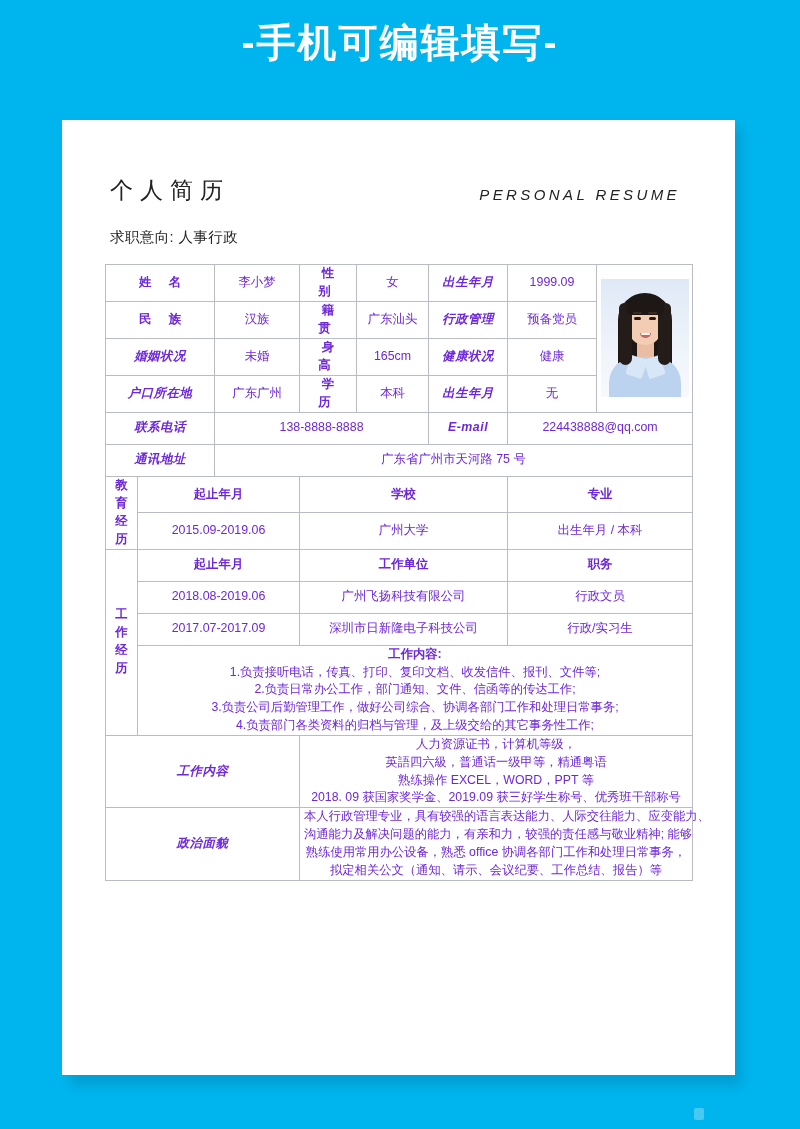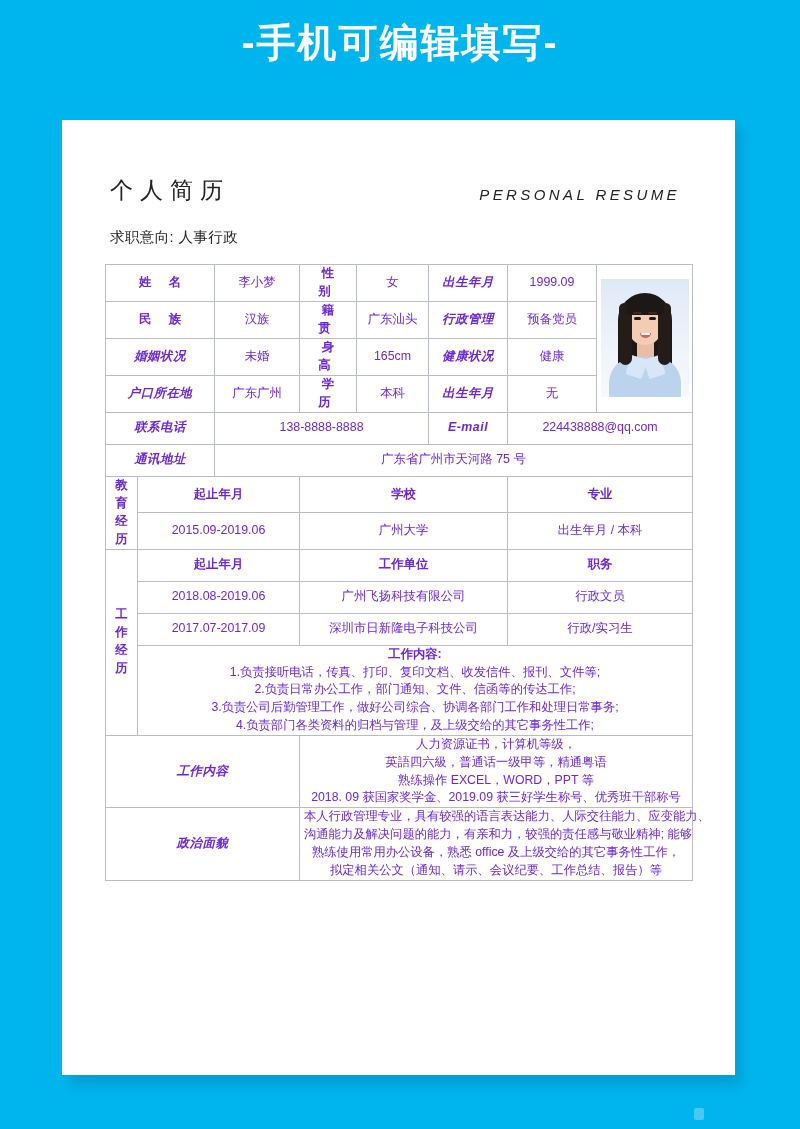--- a/index.html
+++ b/index.html
@@ -310,21 +310,21 @@
             <div>熟练操作 EXCEL，WORD，PPT 等</div>
             <div>2018. 09 获国家奖学金、2019.09 获三好学生称号、优秀班干部称号</div>
           </td>
         </tr>
 
         <tr>
           <td class="lbl" colspan="3">政治面貌</td>
           <td class="block-text" colspan="5">
             <div>本人行政管理专业，具有较强的语言表达能力、人际交往能力、应变能力、</div>
             <div>沟通能力及解决问题的能力，有亲和力，较强的责任感与敬业精神; 能够</div>
-            <div>熟练使用常用办公设备，熟悉 office 及上级交给的其它事务性工作，</div>
+            <div>熟练使用常用办公设备，熟悉 office 协调各部门工作和处理日常事务，</div>
             <div>拟定相关公文（通知、请示、会议纪要、工作总结、报告）等</div>
           </td>
         </tr>
 
       </tbody>
     </table>
 
   </div>
 </div>
 

